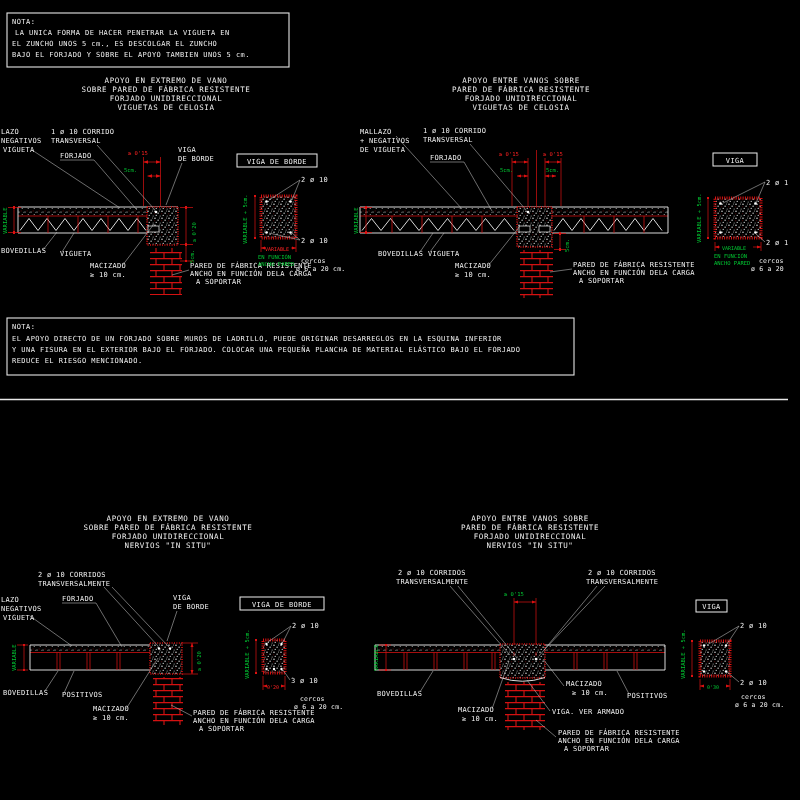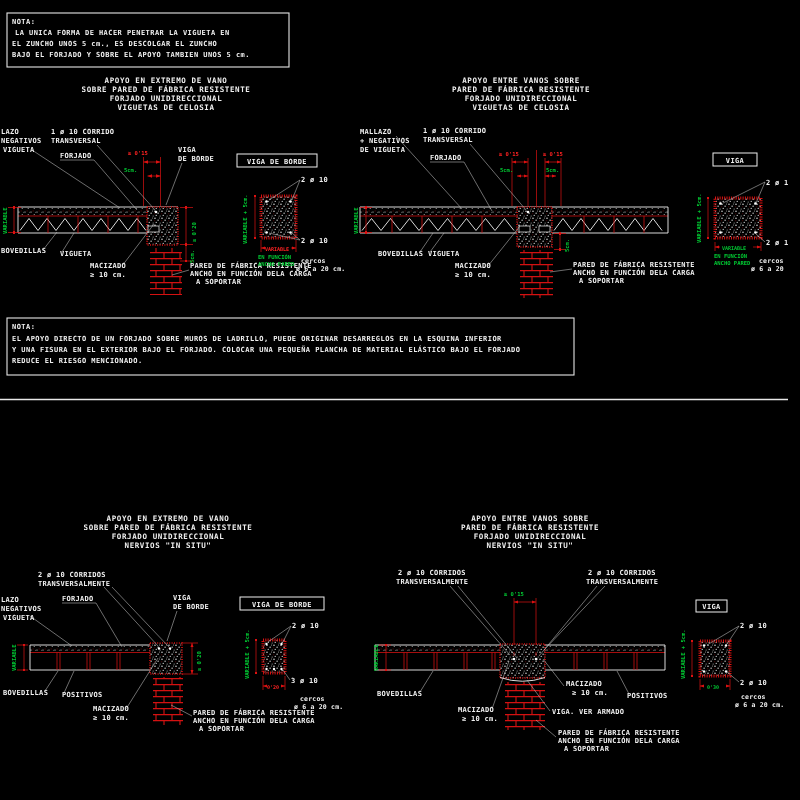--- a/index.html
+++ b/index.html
@@ -1,16 +1,16 @@
 <!DOCTYPE html>
 <html><head>
 <meta charset="utf-8">
 <style>
   html,body{margin:0;padding:0;background:#000;}
-  .stage{position:relative;width:788px;height:800px;background:#000;overflow:hidden;font-weight:bold;}
+  .stage{position:relative;width:788px;height:800px;background:#000;overflow:hidden;}
   svg text{font-family:"DejaVu Sans Mono","Liberation Mono",monospace;}
   .w{fill:#f0f0f0}
   .rd{fill:#ff2222}
   .g{fill:#00c832}
   .t7{font-size:7px;letter-spacing:.3px}
   .t65{font-size:6.5px;letter-spacing:.2px}
   .t55{font-size:5.5px}
   .t5{font-size:5px}
   .title{font-size:7.5px;letter-spacing:.6px;text-anchor:middle}
   .boxt{font-size:7px;letter-spacing:.4px;text-anchor:middle}

